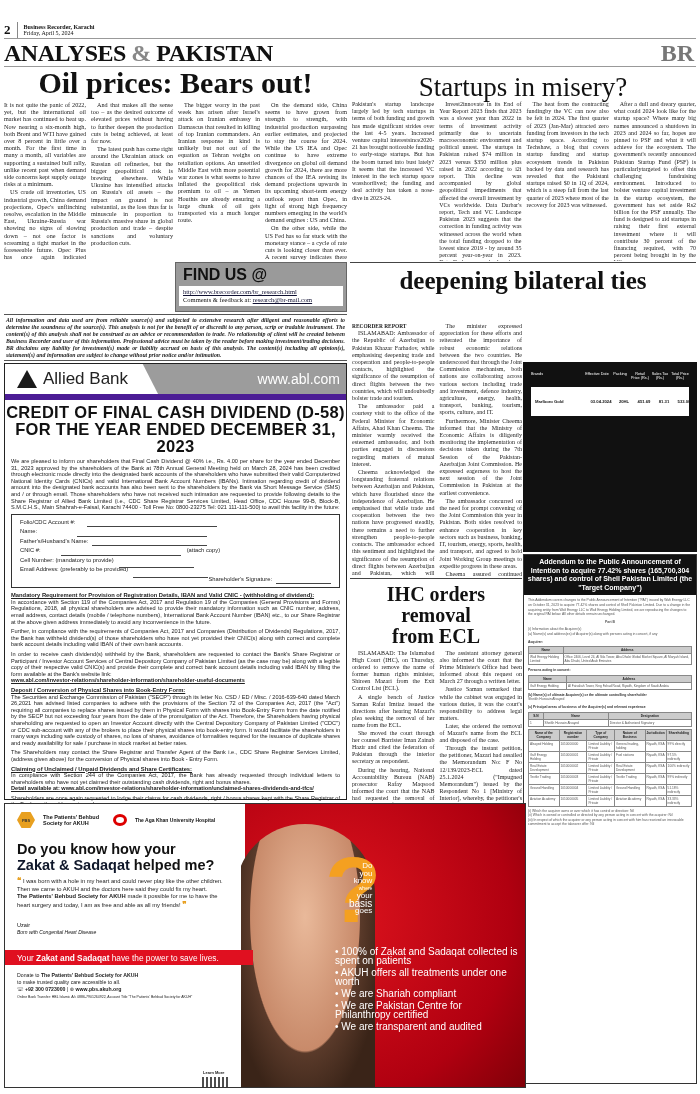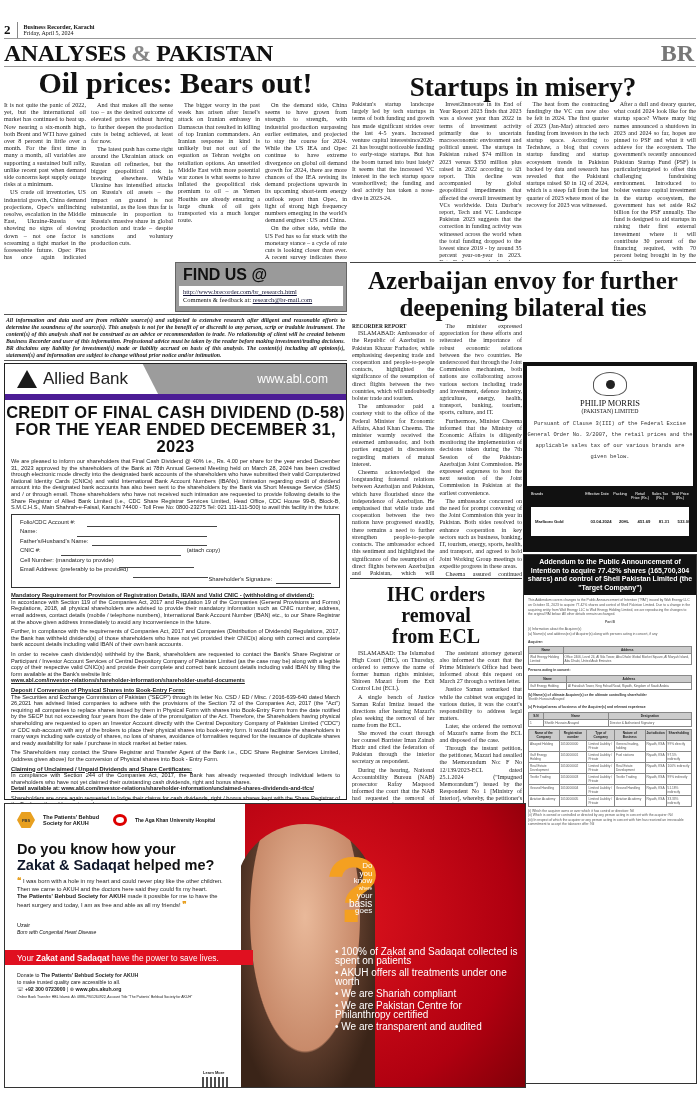--- a/index.html
+++ b/index.html
@@ -19,21 +19,21 @@
 .findus{left:175px;top:262px;width:172px;height:50px;background:#9a9a9a;border:1px solid #666;padding:3px}
 .findus .t{font-family:"Liberation Sans",sans-serif;font-size:16px;font-weight:bold;color:#111;padding-left:4px}
 .findus .box{background:#fff;margin-top:2px;padding:2px 4px;font-size:6.5px;line-height:8px}
 .findus a{color:#113;text-decoration:underline}
 .disclaimer{left:4px;top:314px;width:343px;height:47px;border:1px solid #555;border-left:none;border-right:none;font-size:5.8px;line-height:7px;font-style:italic;font-weight:bold;padding:2px;color:#222;text-align:justify}
 .abl{left:4px;top:363px;width:343px;height:437px;border:1px solid #222;font-family:"Liberation Sans",sans-serif}
 .abl-top{height:36px;display:flex;justify-content:space-between;align-items:center;border-bottom:6px solid #4c1d95;position:relative}
 .abl-logo{display:flex;align-items:center;padding-left:12px;font-size:17px;color:#222;background:#fff;height:100%;z-index:2;clip-path:polygon(0 0,90% 0,100% 100%,0 100%);padding-right:30px}
 .abl-tri{width:0;height:0;border-left:10px solid transparent;border-right:10px solid transparent;border-bottom:18px solid #1a1a1a;margin-right:6px}
 .abl-bar{position:absolute;left:0;top:0;right:0;bottom:0;background:#9c9c9c}
-.abl-web{z-index:2;color:#fff;font-size:12px;padding-right:18px}
+.abl-web{z-index:2;color:#fff;font-size:14px;padding-right:6px}
 .abl-title{text-align:center;font-weight:bold;font-size:16.5px;line-height:17px;margin:4px 0 3px;letter-spacing:0.3px}
 .abl-body{padding:0 6px;font-size:5.6px;line-height:6.6px;color:#222;text-align:justify}
 .abl-body p{margin-bottom:3px}
 .abl-body h4{font-size:5.8px;text-decoration:underline;font-weight:bold}
 .abl-body .link{font-weight:bold;text-decoration:underline}
 .form{border:1px solid #333;margin:2px 0 4px;padding:3px 8px;font-size:5.8px;line-height:9.5px}
 .form .row{display:flex;align-items:flex-end}
 .form .ln{flex:0 0 auto;border-bottom:1px solid #444;height:6px;margin-left:4px}
 .sign{display:flex;justify-content:space-between;font-size:6px;margin-top:8px;font-weight:bold}
 .sign span.n{font-weight:normal}
@@ -119,39 +119,38 @@
 <div class="abs findus">
   <div class="t">FIND US @</div>
   <div class="box">
     <a>http://www.brecorder.com/br_research.html</a><br>
     <span>Comments &amp; feedback at:</span>
     <a>research@br-mail.com</a>
   </div>
 </div>
 <div class="abs disclaimer">All information and data used are from reliable source(s) and subjected to extensive research after diligent and reasonable efforts to determine the soundness of the source(s). This analysis is not for the benefit of or discredit to any person, scrip or tradable instrument. The content(s) of this analysis shall not be construed as an advice or recommendation to trade. No relationship of client will be created between Business Recorder and user of this information. Professional advice must be taken by the reader before making investment/trading decisions. BR disclaims any liability for investment(s) made or liability accrued on basis of this analysis. The content(s) including all opinion(s), statement(s) and information are subject to change without prior notice and/or intimation.</div>
 
-<div class="abs h1" style="left:350px;top:74px;width:346px;font-size:27px;font-weight:bold">Startups in misery?</div>
+<div class="abs h1" style="left:350px;top:74px;width:346px;font-size:27px;font-weight:normal">Startups in misery?</div>
 <div class="abs cols" style="left:352px;top:101px;width:344px;height:160px;grid-template-columns:repeat(4,1fr);font-size:6px">
   <div>
       <p style="text-indent:0">Pakistan's startup landscape largely led by tech startups in terms of both funding and growth has made significant strides over the last 4-5 years. Increased venture capital interestsince2020-21 has brought noticeable funding to early-stage startups. But has the boom turned into bust lately? It seems that the increased VC interest in the tech startup space wasshortlived; the funding and deal activity has taken a nose-dive in 2023-24.</p>
     </div>
   <div>
       <p>Invest2innovate in its End of Year Report 2023 finds that 2023 was a slower year than 2022 in terms of investment activity primarily due to uncertain macroeconomic environment and political unrest. The startups in Pakistan raised $74 million in 2023 versus $350 million plus raised in 2022 according to i2i report. This decline was accompanied by global geopolitical impediments that affected the overall investment by VCs worldwide. Data Darbar's report, Tech and VC Landscape Pakistan 2023 suggests that the correction in funding activity was witnessed across the world when the total funding dropped to the lowest since 2019 - by around 35 percent year-on-year in 2023. Data Darbar research also shows that $76 million worth of total funding was raised by the startups in 2023 – down by 77 percent and number of deals falling from 67 in 2022 to 39 in 2023.</p>
     </div>
   <div>
       <p>The heat from the contracting fundingby the VC can now also be felt in 2024. The first quarter of 2023 (Jan-Mar) attracted zero funding from investors in the tech startup space. According to Techshaw, a blog that covers startup funding and startup ecosystem trends in Pakistan backed by data and research has revealed that the Pakistani startups raised $0 in 1Q of 2024, which is a steep fall from the last quarter of 2023 where most of the recovery for 2023 was witnessed.</p>
     </div>
   <div>
       <p>After a dull and dreary quarter, what could 2024 look like for the startup space? Where many big names announced a shutdown in 2023 and 2024 so far, hopes are pinned to PSF and what it will achieve for the ecosystem. The government's recently announced Pakistan Startup Fund (PSF) is particularlytargeted to offset this challenging fundraising environment. Introduced to bolster venture capital investment in the startup ecosystem, the government has set aside Rs2 billion for the PSF annually. The fund is designed to aid startups in raising their first external investment where it will contribute 30 percent of the financing required, with 70 percent being brought in by the VCs.</p>
     </div>
 </div>
 <div class="abs rule" style="left:350px;top:262px;width:346px;background:#444"></div>
 
 <div class="abs h1" style="left:350px;top:267px;width:346px;font-size:25px;line-height:27px">
-  <div>Azerbaijan envoy for further</div>
   <div>deepening bilateral ties</div>
 </div>
 <div class="abs cols" style="left:352px;top:323px;width:170px;height:254px;grid-template-columns:1fr 1fr;font-size:6px;line-height:7.2px">
   <div>
     <div style="font-weight:bold;font-size:5.4px;text-align:left">RECORDER REPORT</div>
     <p>ISLAMABAD: Ambassador of the Republic of Azerbaijan to Pakistan Khazar Farhadov, while emphasising deepening trade and cooperation and people-to-people contacts, highlighted the significance of the resumption of direct flights between the two countries, which will undoubtedly bolster trade and tourism.</p>
     <p>The ambassador paid a courtesy visit to the office of the Federal Minister for Economic Affairs, Ahad Khan Cheema. The minister warmly received the esteemed ambassador, and both parties engaged in discussions regarding matters of mutual interest.</p>
     <p>Cheema acknowledged the longstanding fraternal relations between Azerbaijan and Pakistan, which have flourished since the independence of Azerbaijan. He emphasised that while trade and cooperation between the two nations have progressed steadily, there remains a need to further strengthen people-to-people contacts. The ambassador echoed this sentiment and highlighted the significance of the resumption of direct flights between Azerbaijan and Pakistan, which will undoubtedly bolster trade and tourism.</p>
   </div>
   <div>
@@ -252,26 +251,20 @@
         </div>
       <div>
           <div>Adeel Javaid</div>
           <div><span class="n">Company Secretary</span></div>
         </div>
     </div>
   </div>
 </div>
 
 <div class="abs pm">
-  <div class="pm-inner">
-    <div class="pm-crest"></div>
-    <div class="pm-name">PHILIP MORRIS</div>
-    <div class="pm-sub">(PAKISTAN) LIMITED</div>
-    <div class="pm-text">Pursuant of Clause 3(III) of the Federal Excise General Order No. 3/2007, the retail prices and the applicable sales tax of our various brands are given below.</div>
-  </div>
   <div class="pm-thead">
     <div>Brands</div>
     <div>Effective Date</div>
     <div>Packing</div>
     <div>Retail Price (Rs.)</div>
     <div>Sales Tax (Rs.)</div>
     <div>Total Price (Rs.)</div>
   </div>
   <div class="pm-row">
     <div>Marlboro Gold</div>

